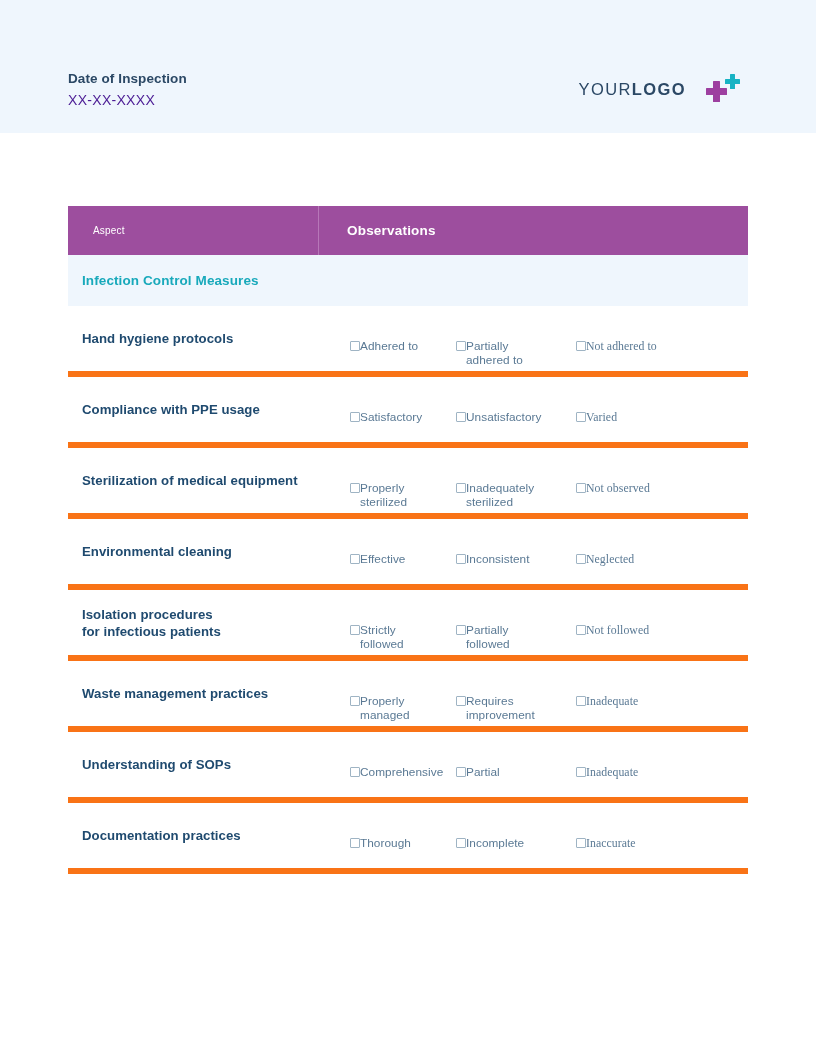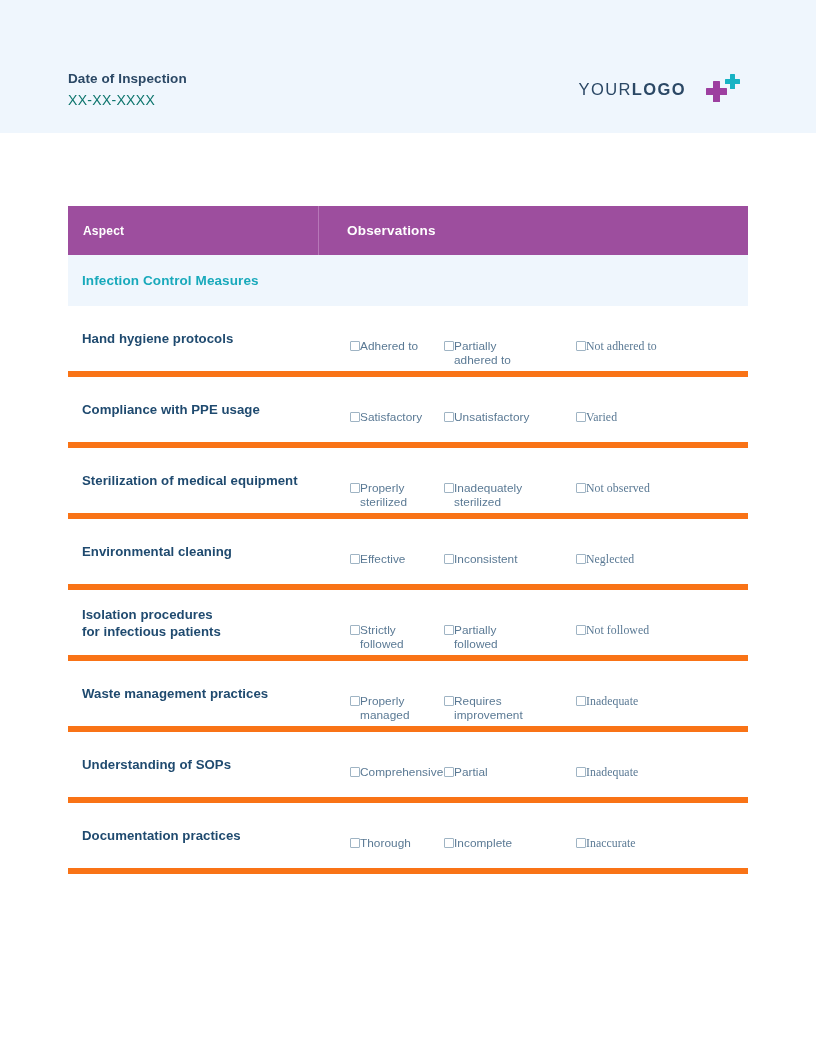--- a/index.html
+++ b/index.html
@@ -37,21 +37,21 @@
   .date-label {
     font-size: 13.5px;
     font-weight: bold;
     color: #2b4865;
     letter-spacing: .1px;
     line-height: 20px;
   }
   .date-value {
     font-size: 14px;
     font-weight: normal;
-    color: #0f766e;
+    color: #4c1d95;
     line-height: 22px;
     letter-spacing: .3px;
   }
 
   .logo-block {
     position: absolute;
     right: 6px;
     top: 74px;
     display: flex;
     align-items: center;
@@ -112,24 +112,24 @@
 
   .thead {
     display: flex;
     background: #9d4e9e;
     height: 49px;
     align-items: center;
   }
   .th-aspect {
     width: 250px;
     box-sizing: border-box;
-    padding-left: 15px;
+    padding-left: 25px;
     color: #ffffff;
-    font-size: 12px;
-    font-weight: bold;
+    font-size: 10px;
+    font-weight: normal;
     letter-spacing: .2px;
   }
   .th-divider {
     width: 1px;
     align-self: stretch;
     background: #b777b8;
   }
   .th-obs {
     flex: 1;
     box-sizing: border-box;
@@ -185,21 +185,21 @@
     align-items: flex-start;
     position: relative;
     height: 100%;
   }
   .opt {
     display: flex;
     align-items: flex-start;
     position: absolute;
   }
   .opt.c1 { left: 32px; }
-  .opt.c2 { left: 126px; }
+  .opt.c2 { left: 138px; }
   .opt.c3 { left: 258px; font-family: Liberation Serif, serif; }
 
   .checkbox {
     width: 8px;
     height: 8px;
     border: 1px solid #9fb4c4;
     border-radius: 1px;
     background: #ffffff;
     flex: 0 0 auto;
     margin-top: 2px;

